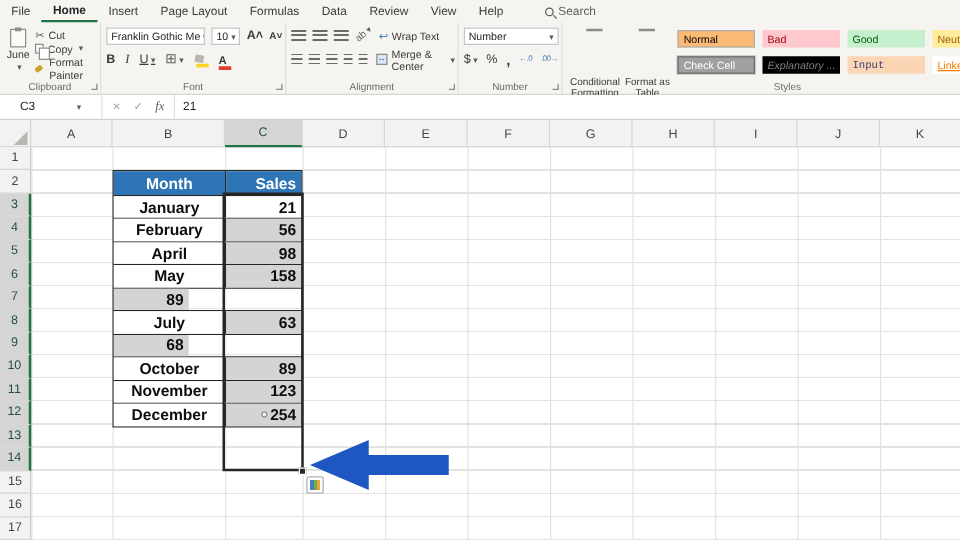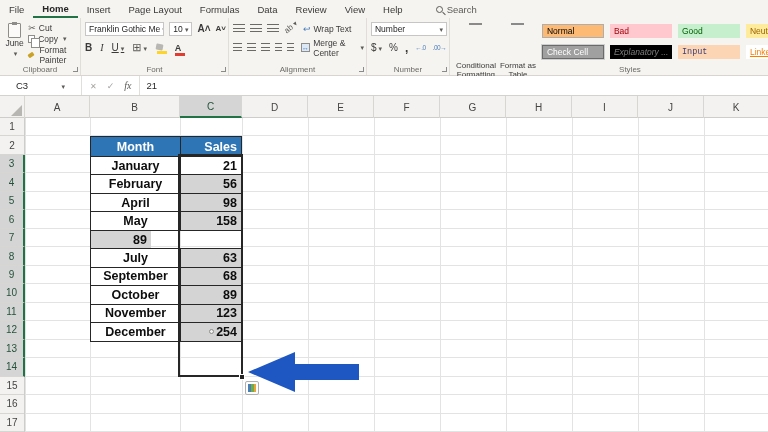--- a/index.html
+++ b/index.html
@@ -373,21 +373,20 @@
           <div class="tc s">158</div>
         </div>
         <div class="trow">
           <div class="tc s">89</div>
         </div>
         <div class="trow">
           <div class="tc m">July</div>
           <div class="tc s">63</div>
         </div>
         <div class="trow">
-          <div class="tc m">September</div>
           <div class="tc s">68</div>
         </div>
         <div class="trow">
           <div class="tc m">October</div>
           <div class="tc s">89</div>
         </div>
         <div class="trow">
           <div class="tc m">November</div>
           <div class="tc s">123</div>
         </div>

